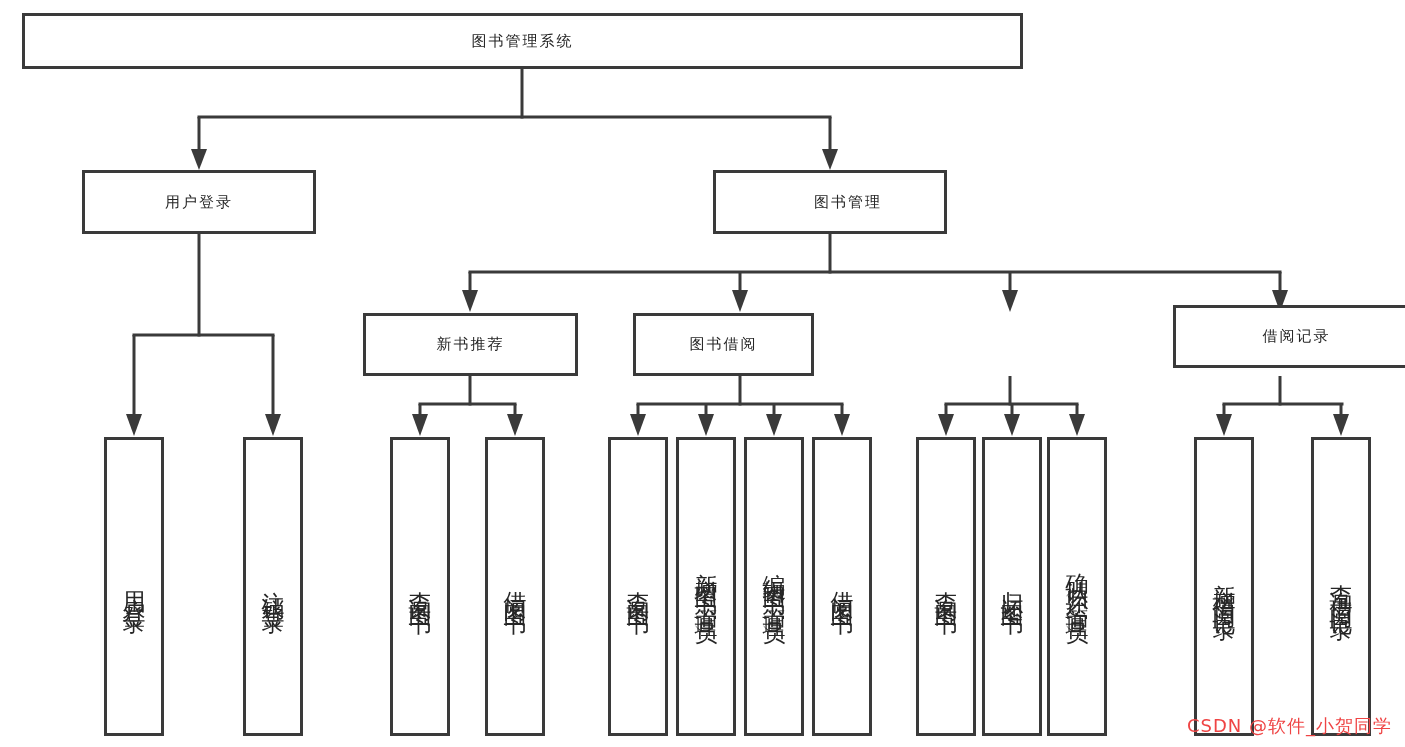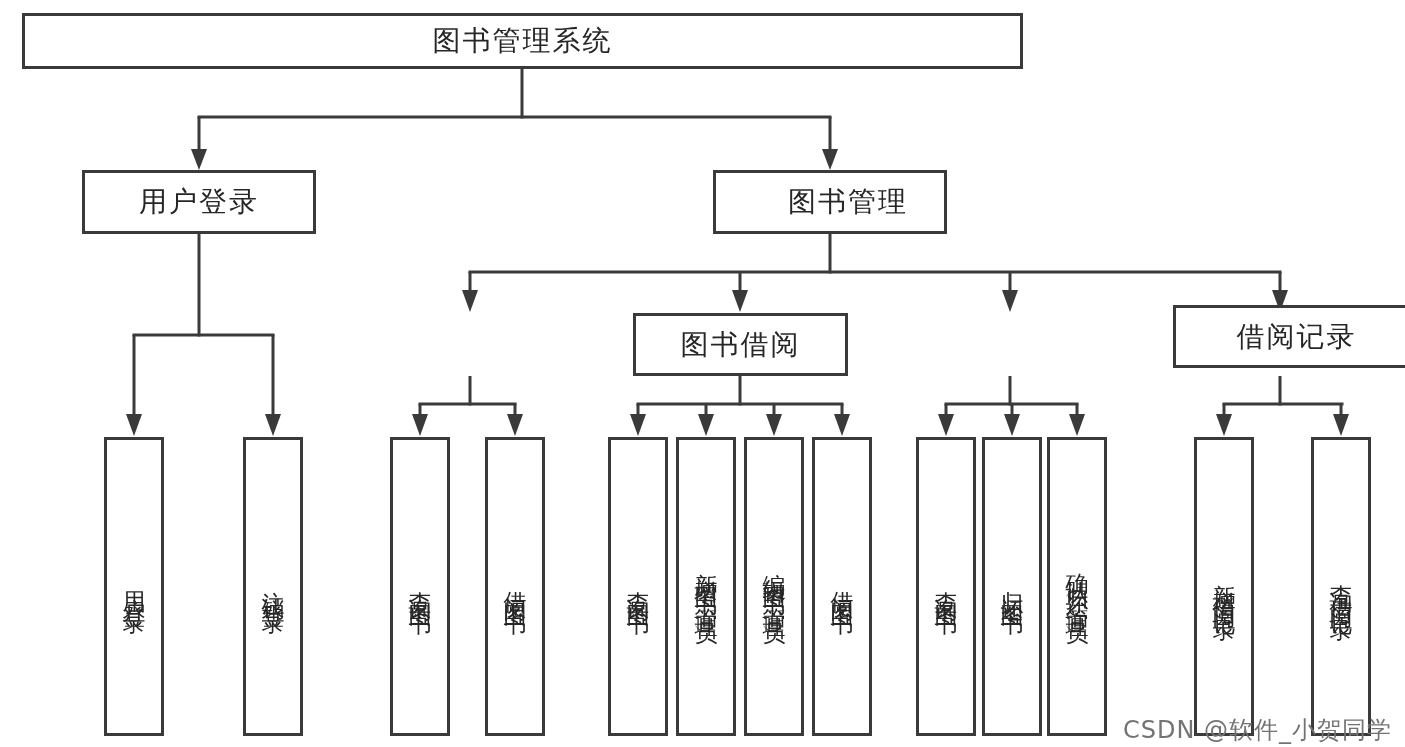--- a/index.html
+++ b/index.html
@@ -21,39 +21,39 @@
     box-sizing: border-box;
     background: #ffffff;
     border: 3px solid #3a3a3a;
     color: #262626;
     display: flex;
     align-items: center;
     justify-content: center;
     text-align: center;
   }
   .h {
-    font-size: 28px;
+    font-size: 15px;
     letter-spacing: 2px;
     line-height: 1;
   }
   .v {
     writing-mode: vertical-rl;
     text-orientation: mixed;
     font-size: 23px;
     letter-spacing: 7px;
     line-height: 1;
     padding: 4px 0;
   }
   .watermark {
     position: absolute;
     right: 13px;
     top: 714px;
-    font-size: 24px;
+    font-size: 18px;
     letter-spacing: 1px;
-    color: #737373;
+    color: #ef4444;
     white-space: nowrap;
   }
 </style>
 </head>
 <body>
 
 <div class="stage">
 
   <svg class="connectors" viewBox="0 0 1405 747" xmlns="http://www.w3.org/2000/svg" aria-hidden="true">
     <g stroke="#3a3a3a" stroke-width="3" fill="none">
@@ -122,21 +122,22 @@
       <polygon points="1216,414 1232,414 1224,436"></polygon>
       <polygon points="1333,414 1349,414 1341,436"></polygon>
     </g>
   </svg>
 
   <div class="box h" style="left:22px; top:13px; width:1001px; height:56px;">图书管理系统</div>
 
   <div class="box h" style="left:82px; top:170px; width:234px; height:64px;">用户登录</div>
   <div class="box h" style="left:713px; top:170px; width:234px; height:64px;padding-left:36px;">图书管理</div>
 
-  <div class="box h" style="left:633px; top:313px; width:215px; height:63px;">图书借阅</div>
+  <div class="box h" style="left:363px; top:313px; width:215px; height:63px;">新书推荐</div>
+  <div class="box h" style="left:633px; top:313px; width:181px; height:63px;">图书借阅</div>
   <div class="box h" style="left:1173px; top:305px; width:247px; height:63px;">借阅记录</div>
 
   <div class="box v" style="left:104px; top:437px; width:60px; height:299px;">用户登录</div>
   <div class="box v" style="left:243px; top:437px; width:60px; height:299px;">注销登录</div>
 
   <div class="box v" style="left:390px; top:437px; width:60px; height:299px;">查询图书</div>
   <div class="box v" style="left:485px; top:437px; width:60px; height:299px;">借阅图书</div>
 
   <div class="box v" style="left:608px; top:437px; width:60px; height:299px;">查询图书</div>
   <div class="box v" style="left:676px; top:437px; width:60px; height:299px;">新增图书（管理员）</div>

